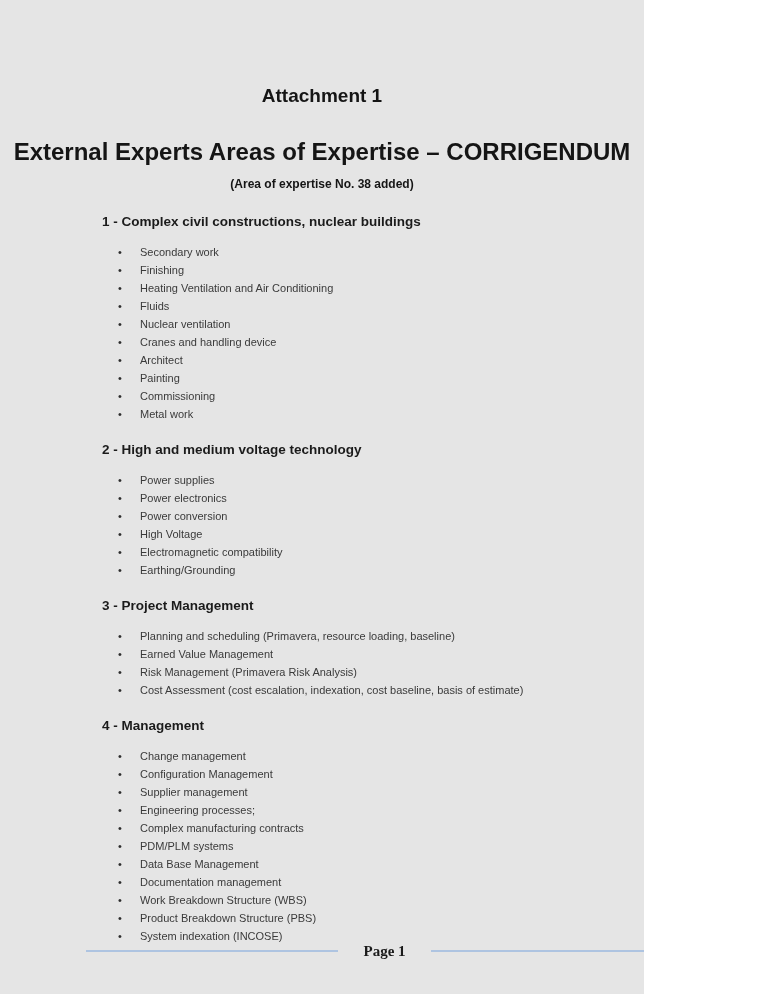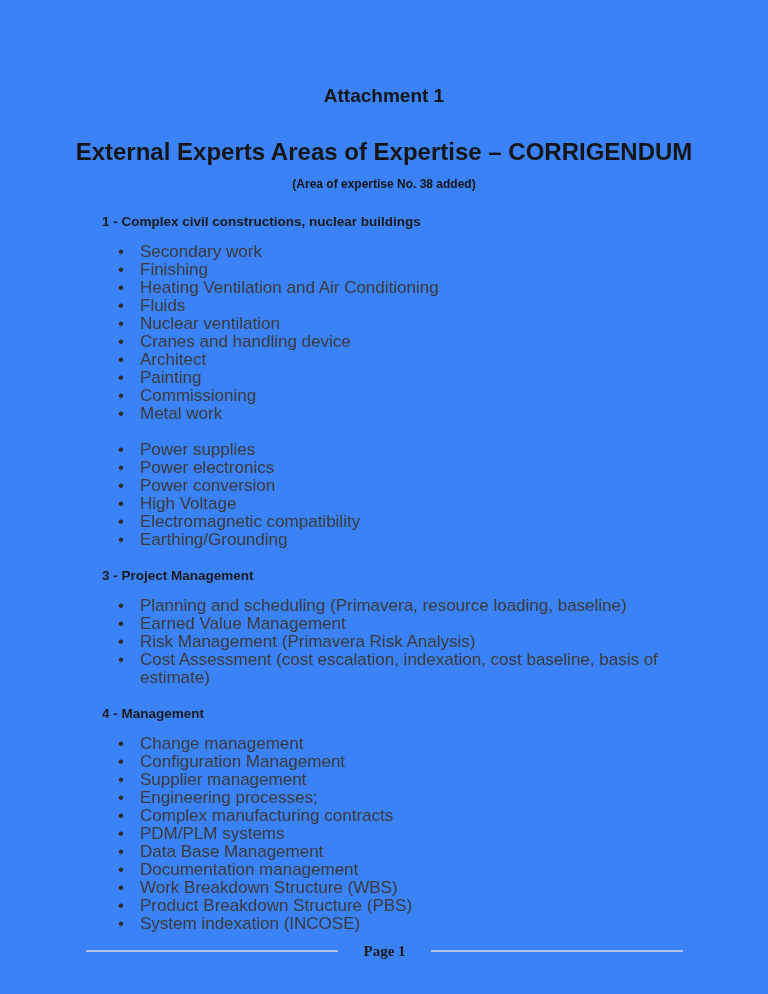--- a/index.html
+++ b/index.html
@@ -2,23 +2,23 @@
 <html><head>
 <meta charset="utf-8">
 <style>
   html, body {
     margin: 0;
     padding: 0;
     background: #ffffff;
   }
   .page {
     position: relative;
-    width: 768px;
+    width: 644px;
     height: 994px;
-    background: #3b82f6;
+    background: #e5e5e5;
     overflow: hidden;
     font-family: "Liberation Sans", sans-serif;
     color: #333333;
   }
   .doc-title {
     margin: 86px 0 0 0;
     font-size: 19px;
     line-height: 20px;
     font-weight: 700;
     text-align: center;
@@ -51,21 +51,21 @@
     color: #1b1b1b;
   }
   .sec ul {
     list-style: none;
     margin: 4px 0 0 0;
     padding: 0;
   }
   .sec li {
     position: relative;
     padding-left: 50px;
-    font-size: 17px;
+    font-size: 11px;
     line-height: 18px;
     color: #3a3a3a;
   }
   .sec li::before {
     content: "\2022";
     position: absolute;
     left: 28px;
     top: 0;
     color: #2b2b2b;
   }
@@ -121,20 +121,21 @@
         <li>Nuclear ventilation</li>
         <li>Cranes and handling device</li>
         <li>Architect</li>
         <li>Painting</li>
         <li>Commissioning</li>
         <li>Metal work</li>
       </ul>
     </div>
 
     <div class="sec">
+      <h3>2 - High and medium voltage technology</h3>
       <ul>
         <li>Power supplies</li>
         <li>Power electronics</li>
         <li>Power conversion</li>
         <li>High Voltage</li>
         <li>Electromagnetic compatibility</li>
         <li>Earthing/Grounding</li>
       </ul>
     </div>
 

